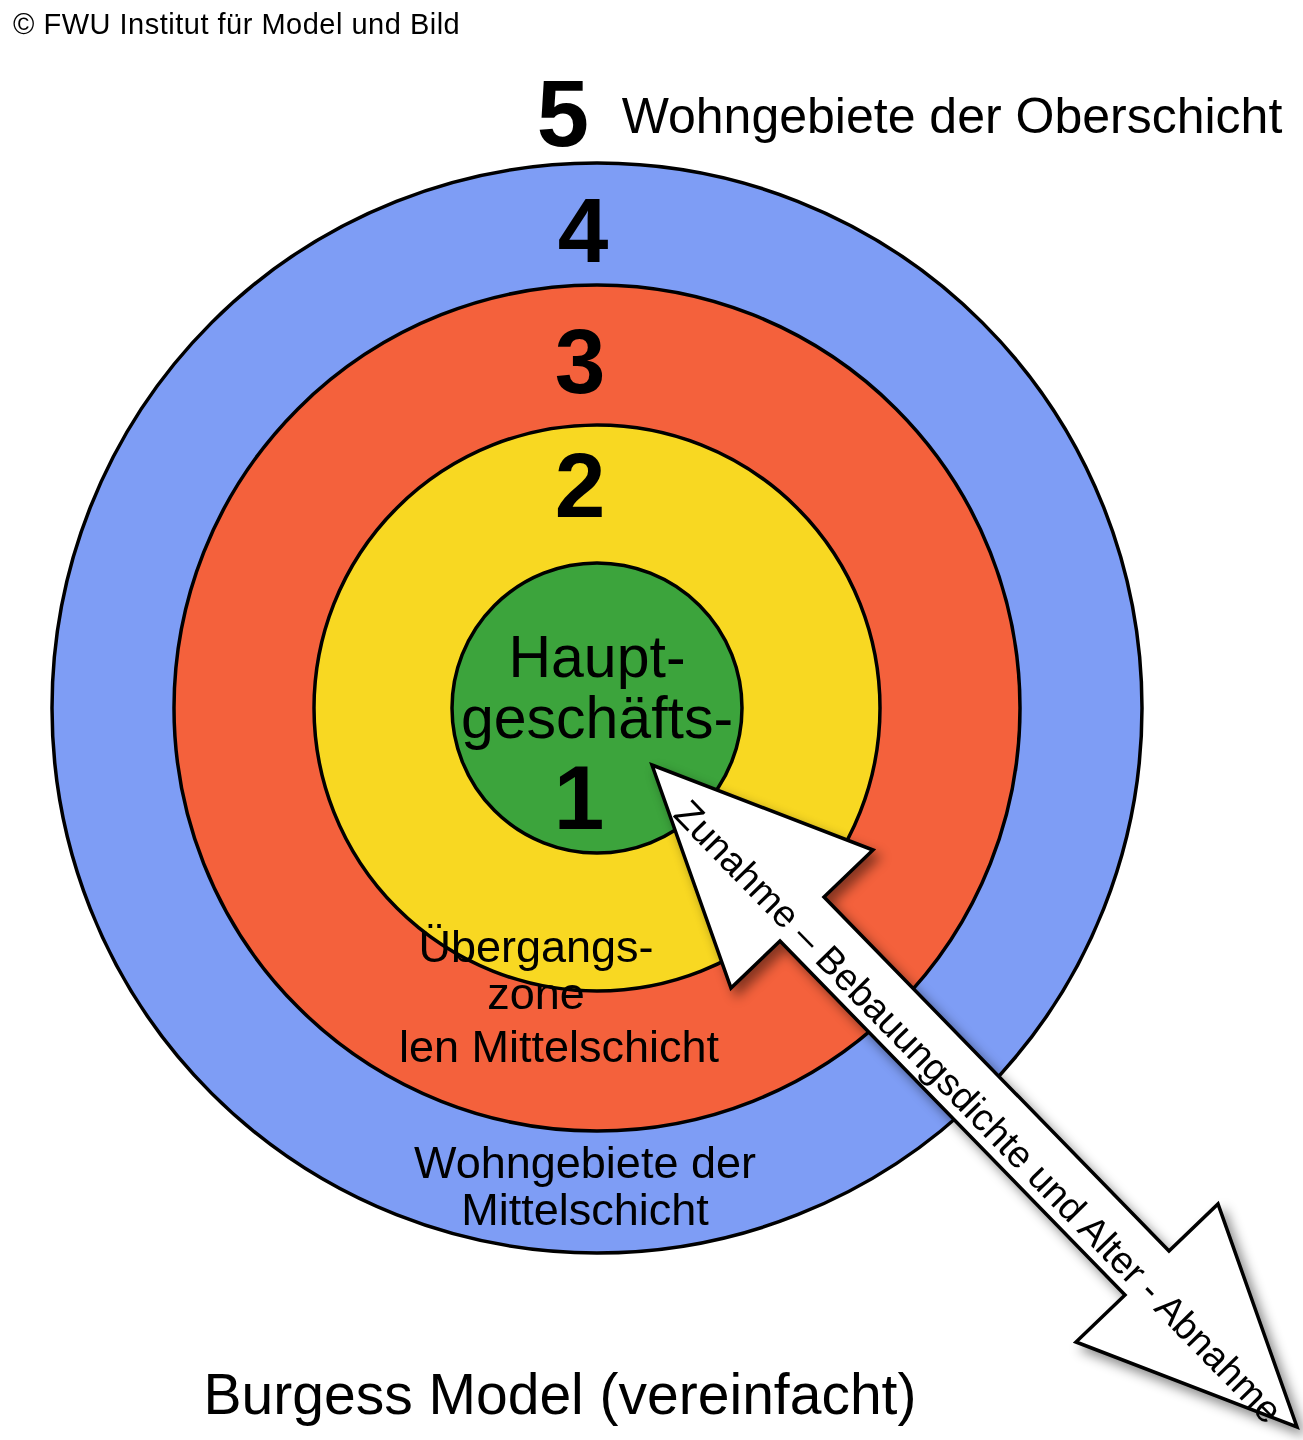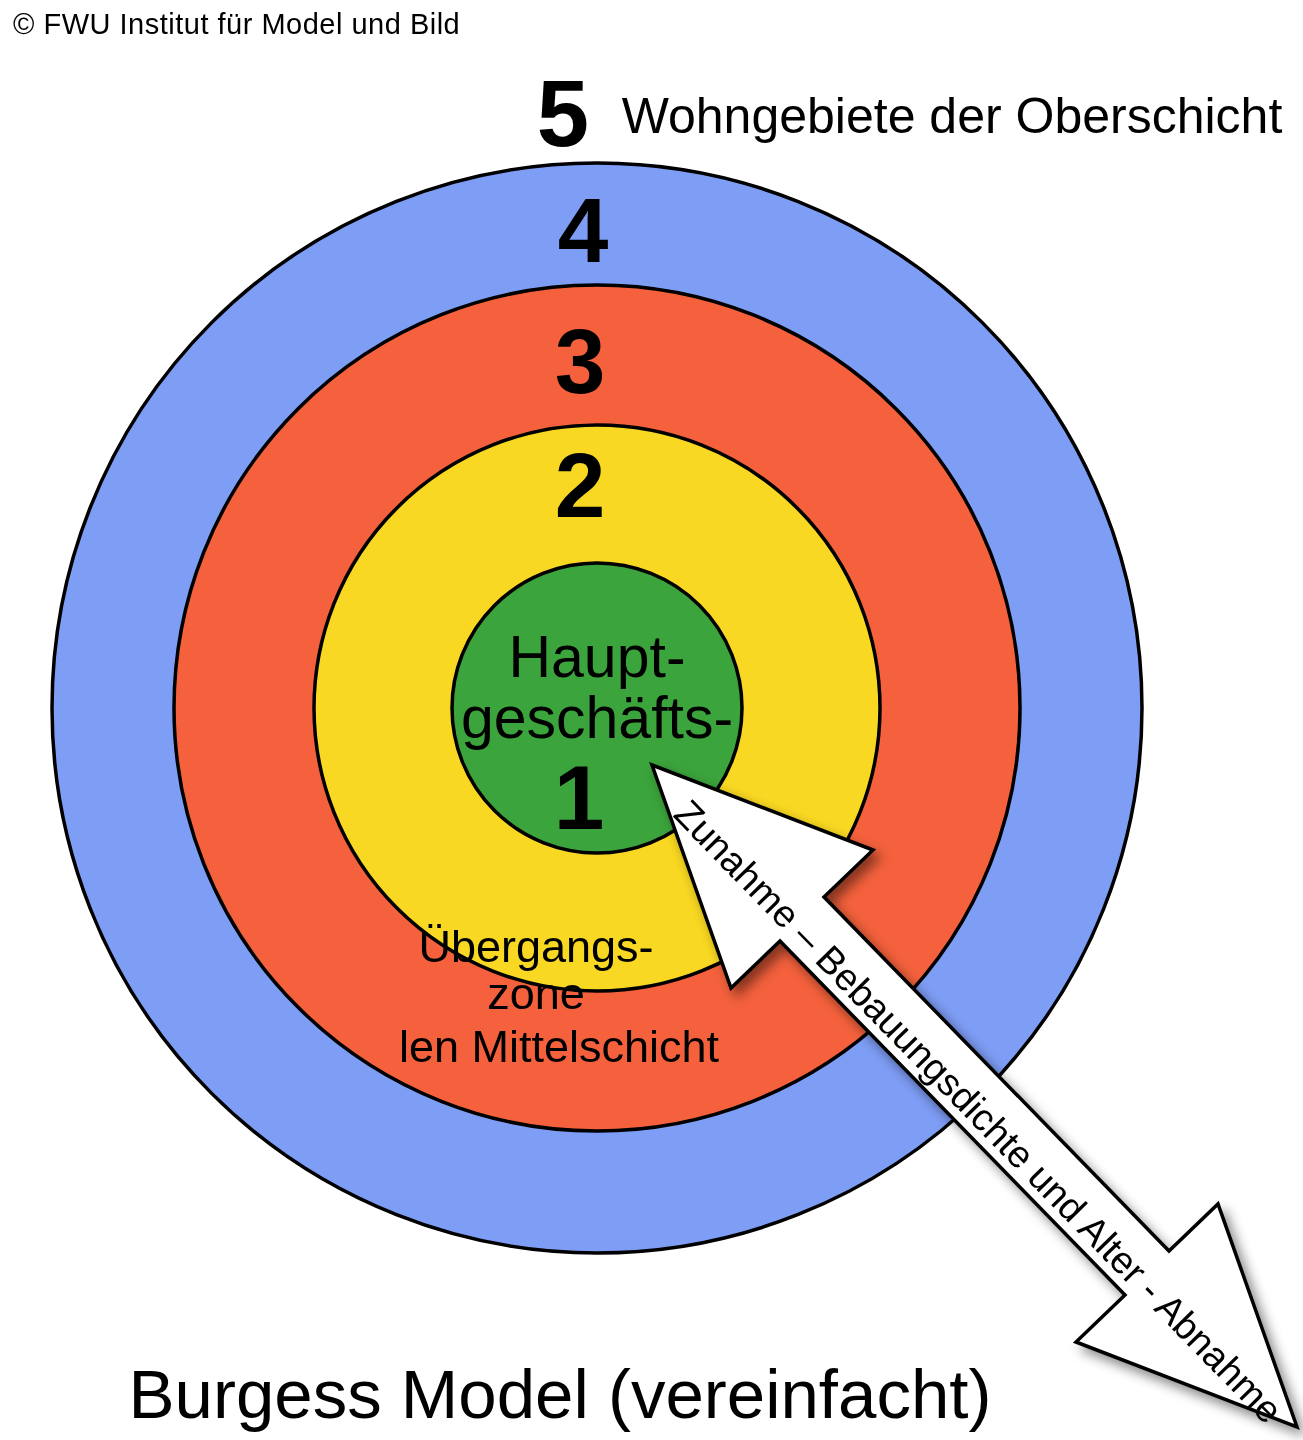--- a/index.html
+++ b/index.html
@@ -8,21 +8,21 @@
     font-family:"Liberation Sans", sans-serif;color:#000;overflow:hidden;
   }
   .stage svg{position:absolute;left:0;top:0;width:1303px;height:1440px;}
   .abs{position:absolute;transform:translate(-50%,-50%);text-align:center;white-space:nowrap;}
   .copyright{position:absolute;left:13px;top:8px;font-size:29px;letter-spacing:0.5px;}
   .num{font-weight:bold;font-size:91px;line-height:1;}
   .z5num{font-weight:bold;font-size:94px;line-height:1;}
   .z5label{font-size:50px;}
   .ringlabel{font-size:45px;line-height:1.05;}
   .greenlabel{font-size:59px;line-height:1.04;margin-top:20px;}
-  .title{font-size:69px;}
+  .title{font-size:57px;}
   .ring{stroke:#000;stroke-width:3.5;}
   .arrowbody{
     fill:#ffffff;stroke:#000;stroke-width:3.5;stroke-linejoin:miter;
     filter:drop-shadow(6px 7px 6px rgba(0,0,0,0.45));
   }
   .arrowtext{font-family:"Liberation Sans", sans-serif;font-size:38px;fill:#000;}
 </style>
 </head>
 <body>
 
@@ -60,16 +60,20 @@
 
   <div class="abs ringlabel" style="left:536px;top:926px;margin-top:44px;">
     <div>Übergangs-</div>
     <div>zone</div>
   </div>
 
   <div class="abs ringlabel" style="left:559px;top:1047px;">
     <div>len Mittelschicht</div>
   </div>
 
+  <div class="abs ringlabel" style="left:585px;top:1186px;">
+    <div>Wohngebiete der</div>
+    <div>Mittelschicht</div>
+  </div>
 
   <div class="abs title" style="left:560px;top:1394px;">Burgess Model (vereinfacht)</div>
 
 </div>
 
 </body></html>

